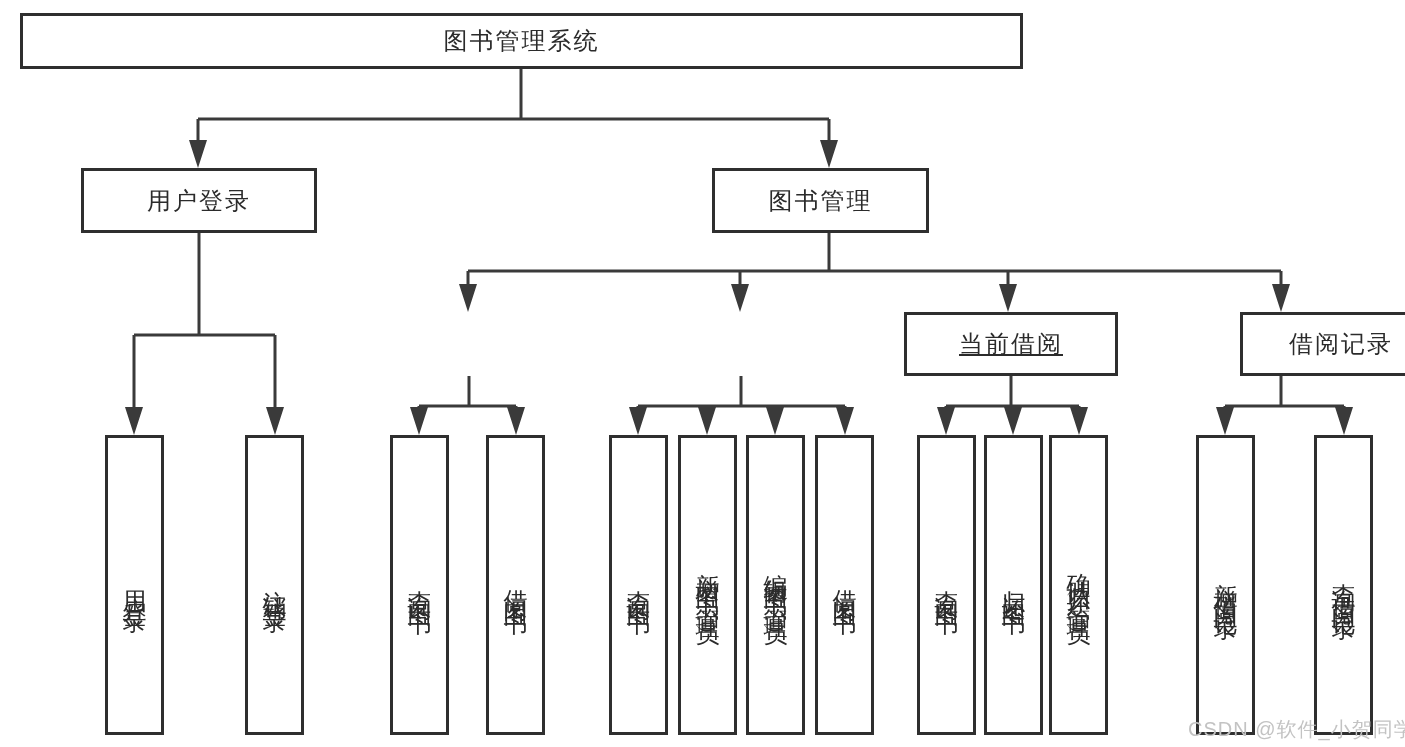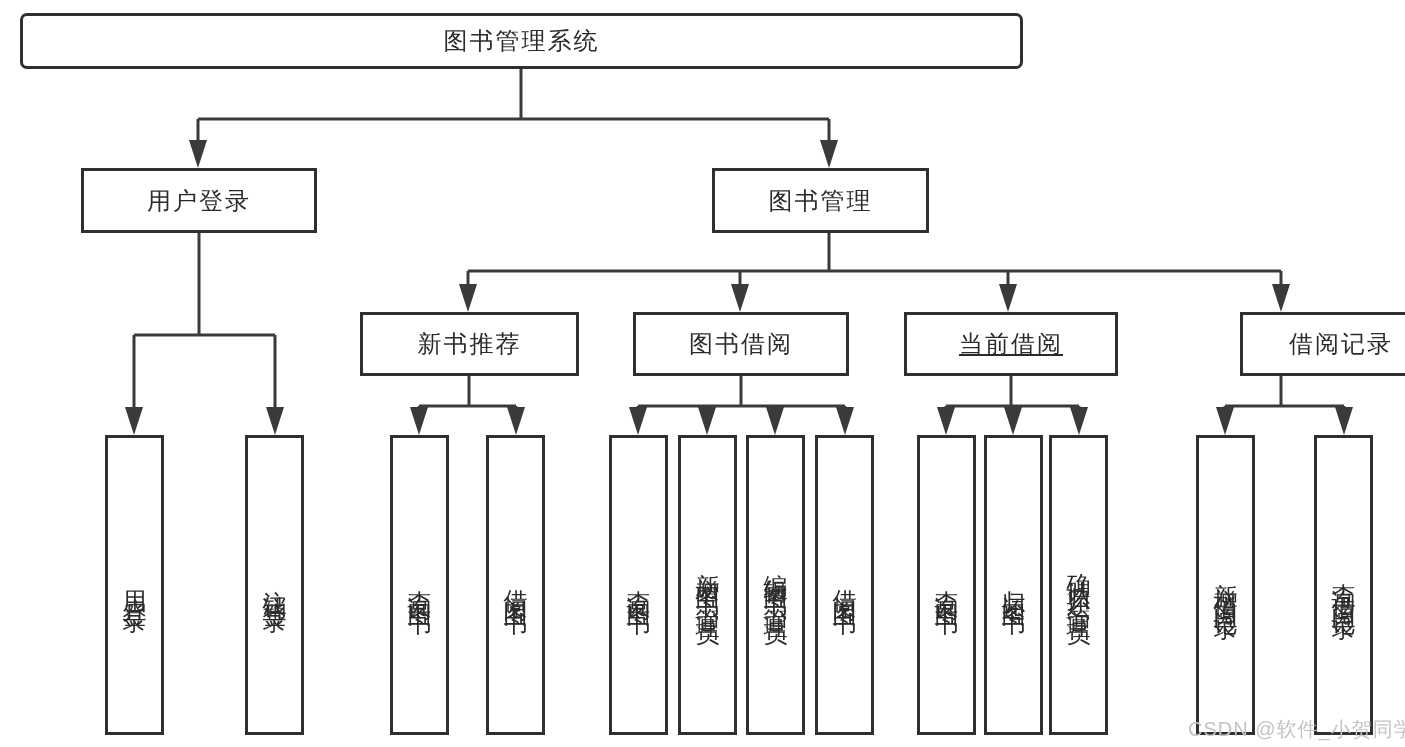--- a/index.html
+++ b/index.html
@@ -24,21 +24,21 @@
     border: 3px solid #2f2f2f;
     background: #ffffff;
     display: flex;
     align-items: center;
     justify-content: center;
     font-size: 24px;
     letter-spacing: 2px;
     white-space: nowrap;
     z-index: 2;
   }
-  .node.root   { left: 20px;  top: 13px;  width: 1003px; height: 56px; border-radius: 7px; }
+  .node.root   { left: 20px;  top: 13px;  width: 1003px; height: 56px; }
   .node.l2a    { left: 81px;  top: 168px; width: 236px;  height: 65px; }
   .node.l2b    { left: 712px; top: 168px; width: 217px;  height: 65px; }
   .node.l3     { top: 312px; height: 64px; }
   .node.l3a    { left: 360px;  width: 219px; }
   .node.l3b    { left: 633px;  width: 216px; }
   .node.l3c    { left: 904px;  width: 214px; text-decoration: underline; }
   .node.l3d    { left: 1240px; width: 202px; }
   .node.leaf   { top: 435px; height: 300px; width: 59px; }
   .leaf .vtext {
     writing-mode: vertical-rl;
@@ -113,26 +113,20 @@
     <span>图书管理系统</span>
   </div>
 
   <div class="node l2a">
     <span>用户登录</span>
   </div>
   <div class="node l2b">
     <span>图书管理</span>
   </div>
 
-  <div class="node l3 l3a">
-    <span>新书推荐</span>
-  </div>
-  <div class="node l3 l3b">
-    <span>图书借阅</span>
-  </div>
   <div class="node l3 l3c">
     <span>当前借阅</span>
   </div>
   <div class="node l3 l3d">
     <span>借阅记录</span>
   </div>
 
   <div class="node leaf lf1">
     <span class="vtext">用户登录</span>
   </div>

